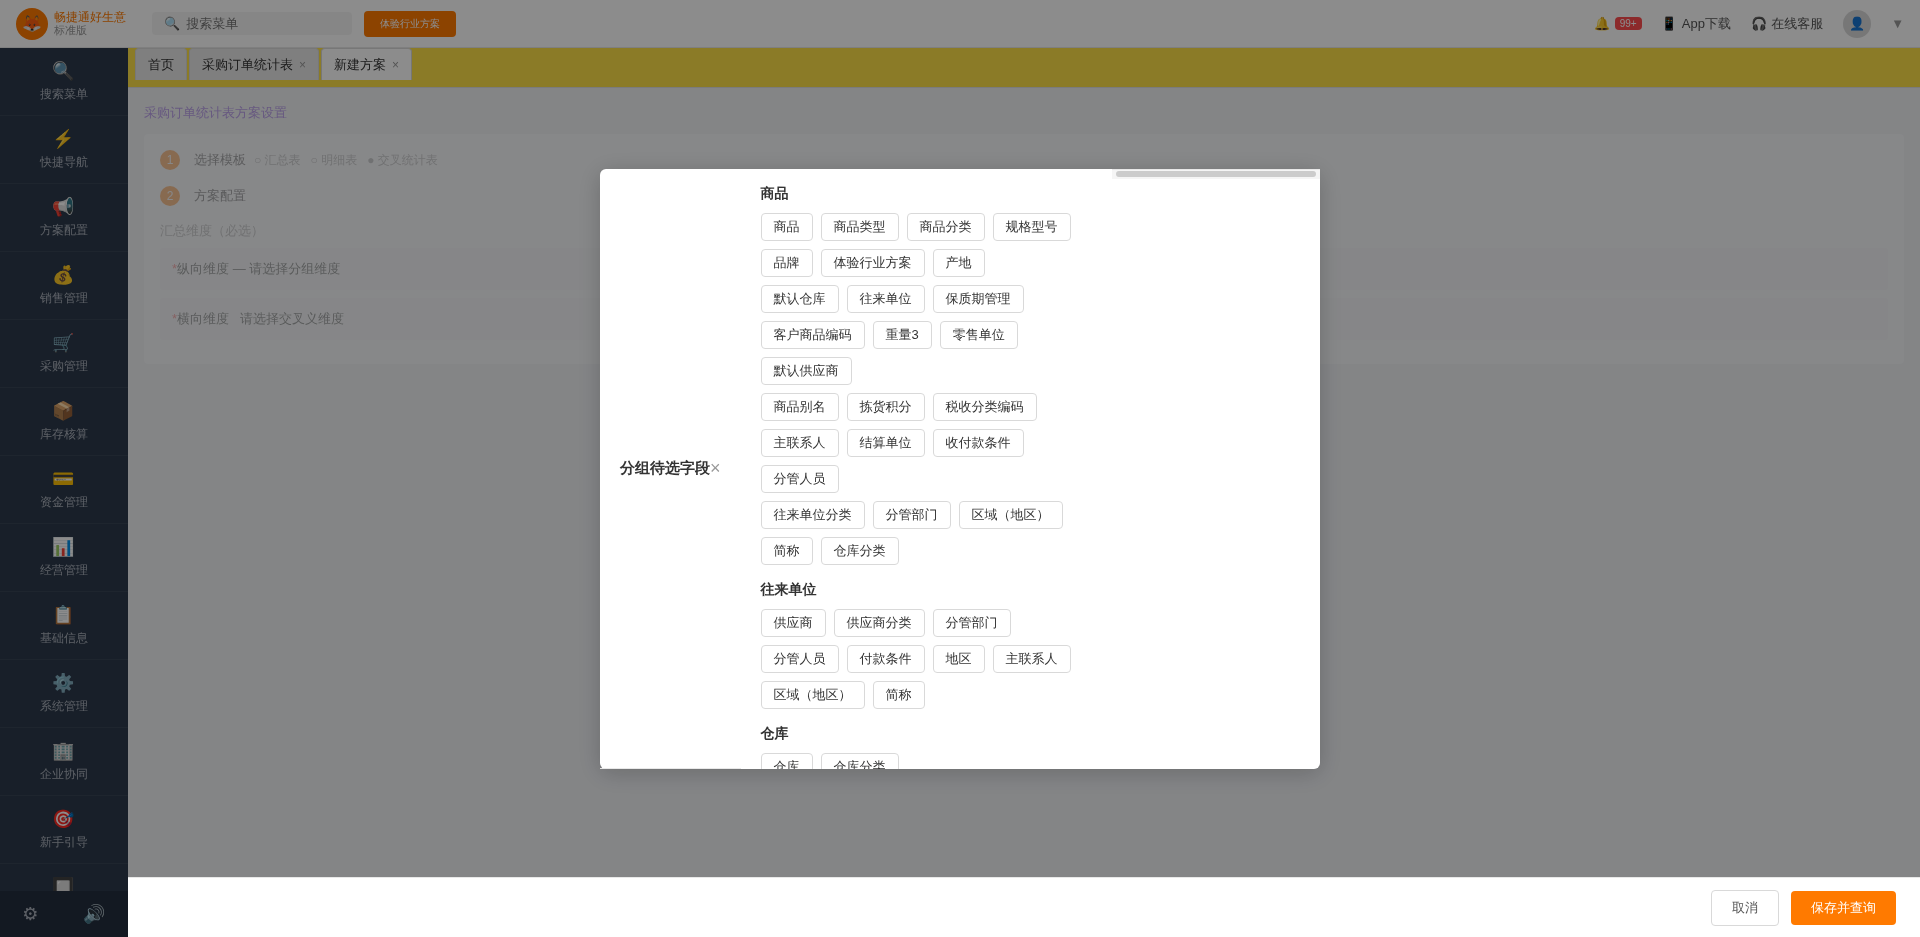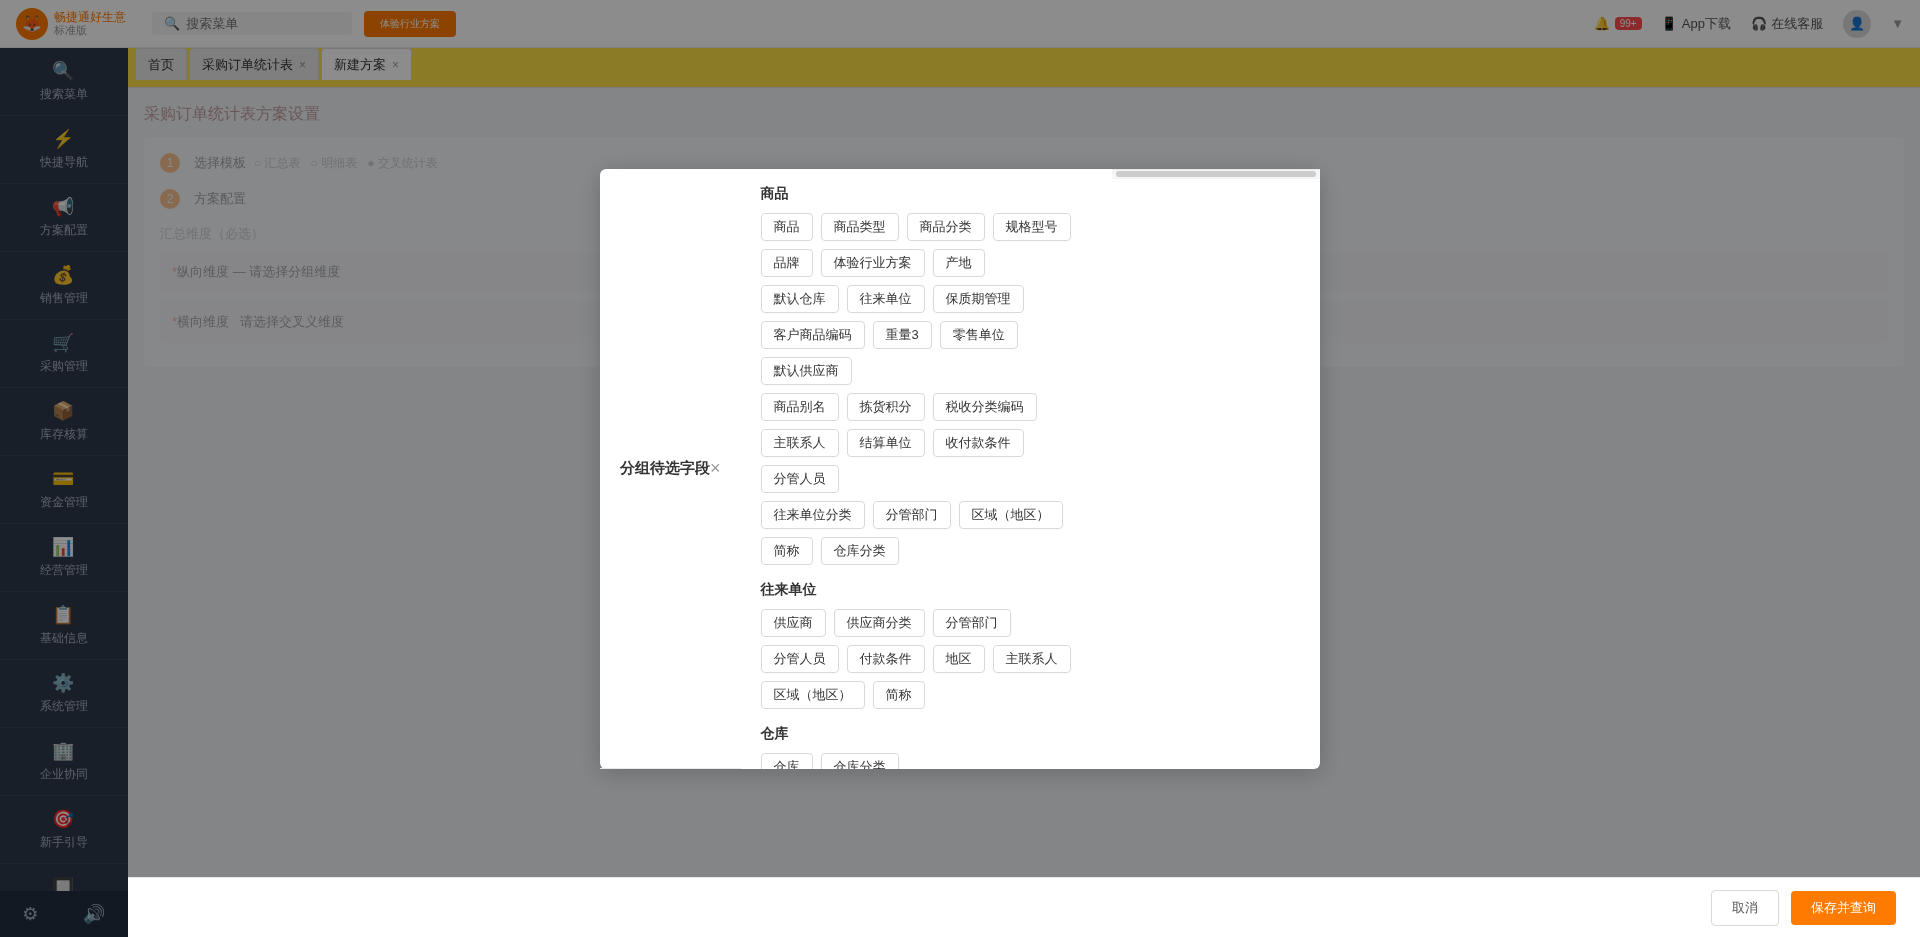--- a/index.html
+++ b/index.html
@@ -346,21 +346,21 @@
     <span>采购订单统计表</span>
     <span class="tab-close">×</span>
   </div>
   <div class="tab-item active">
     <span>新建方案</span>
     <span class="tab-close">×</span>
   </div>
 </div>
 
 <div class="main-content" style="opacity:0.4;">
-  <div style="font-size:16px;color:#7f1d1d;margin-bottom:12px;">采购订单统计表方案设置</div>
+  <div style="font-size:13px;color:#6d28d9;margin-bottom:12px;">采购订单统计表方案设置</div>
   <div style="background:white;border-radius:4px;padding:16px;">
     <div style="display:flex;align-items:center;gap:8px;margin-bottom:16px;">
       <span class="step-tag">1</span>
       <span>选择模板</span>
       <span style="color:#999;font-size:12px;">○ 汇总表 &nbsp; ○ 明细表 &nbsp; ● 交叉统计表</span>
     </div>
     <div style="display:flex;align-items:center;gap:8px;margin-bottom:16px;">
       <span class="step-tag">2</span>
       <span>方案配置</span>
     </div>

